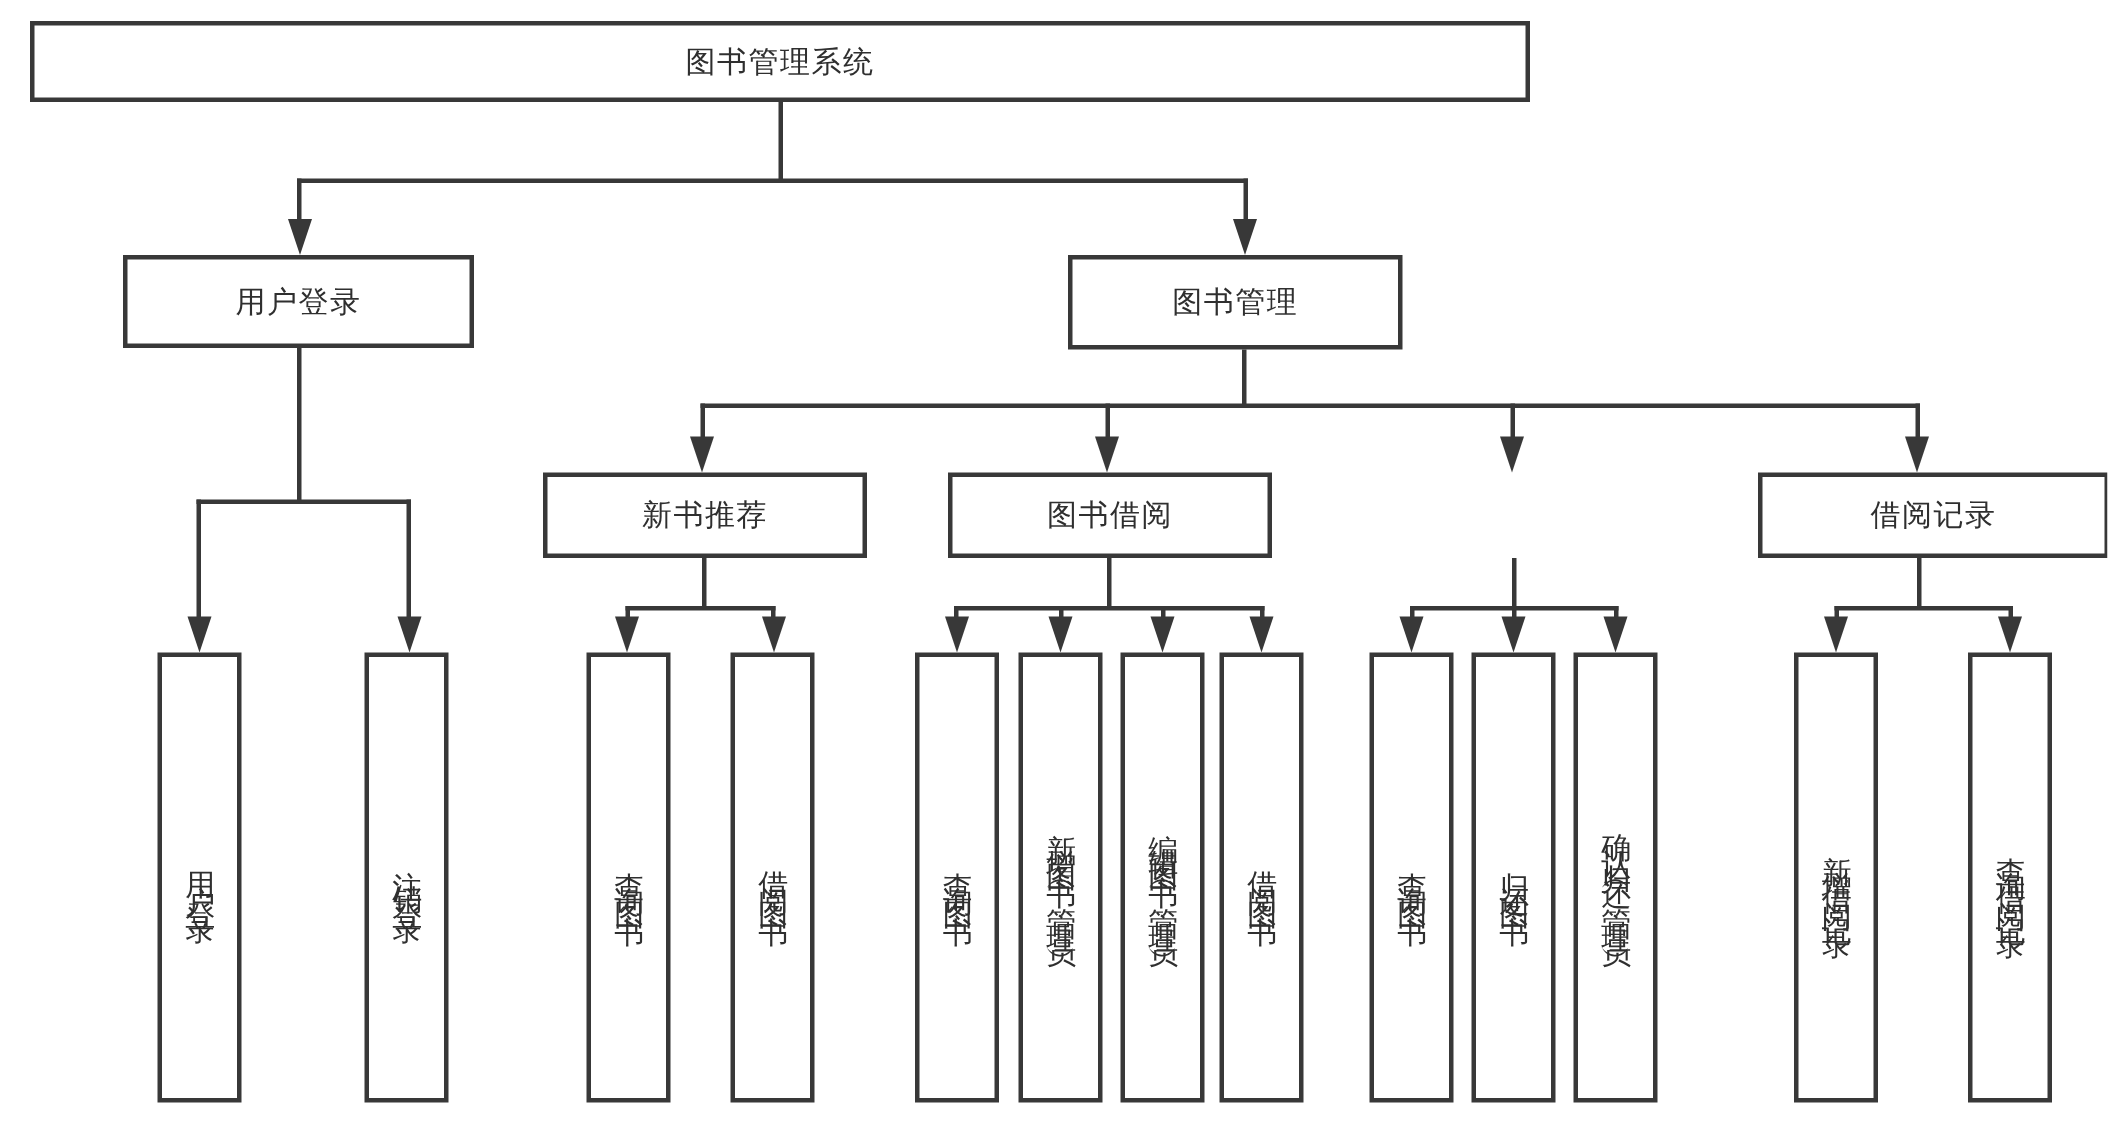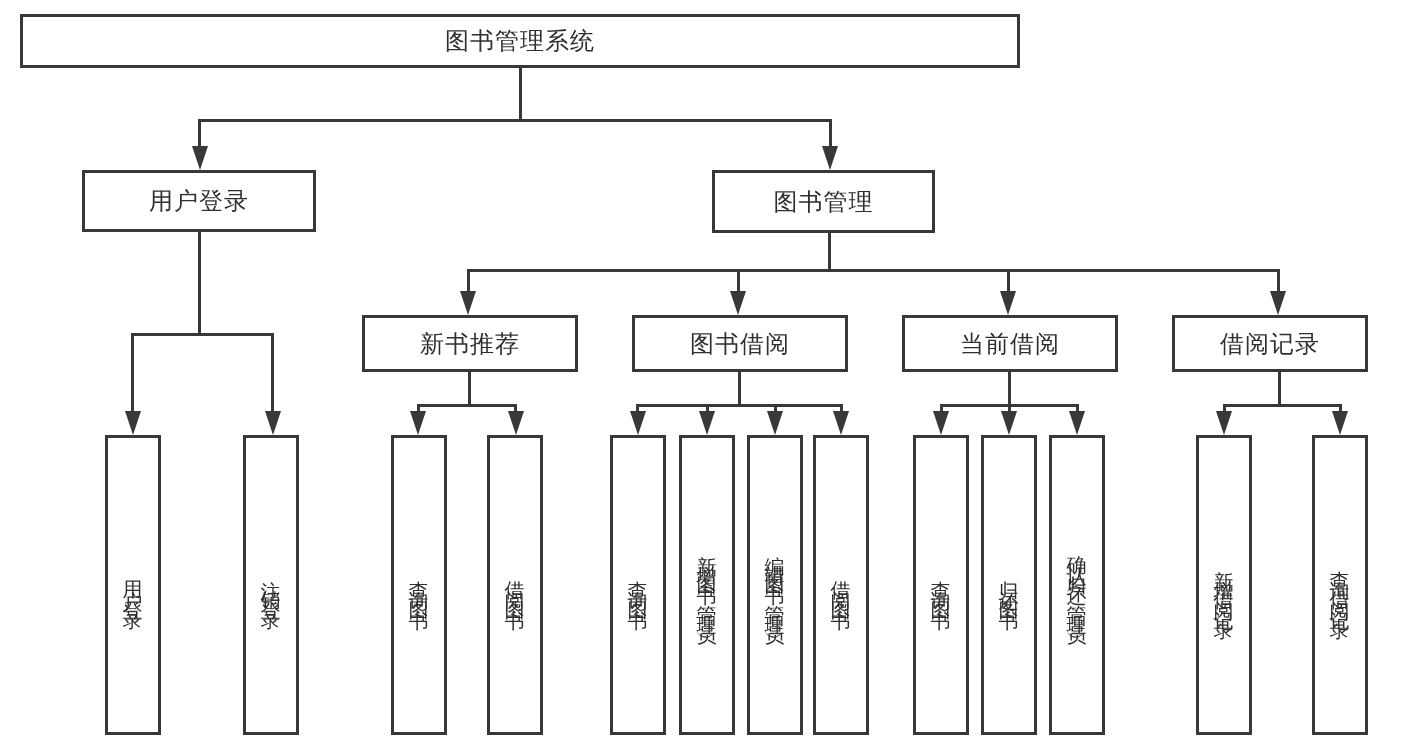--- a/index.html
+++ b/index.html
@@ -3,21 +3,21 @@
 <meta charset="utf-8">
 <style>
   html,body{margin:0;padding:0;background:#ffffff;}
   #canvas{
     position:relative;width:1405px;height:747px;background:#ffffff;
     font-family:"Liberation Sans","DejaVu Sans",sans-serif;overflow:hidden;
   }
   .hbox{
     position:absolute;box-sizing:border-box;border:3px solid #383838;background:#fff;
     display:flex;align-items:center;justify-content:center;
-    font-size:24px;color:#2f2f2f;letter-spacing:1px;white-space:nowrap;
+    font-size:20px;color:#2f2f2f;letter-spacing:1px;white-space:nowrap;
   }
   .leaf{
     position:absolute;top:435px;width:56px;height:300px;box-sizing:border-box;
     border:3px solid #383838;background:#fff;
     display:flex;align-items:center;justify-content:center;
   }
   .vtext{
     writing-mode:vertical-rl;text-orientation:mixed;
     font-size:20px;letter-spacing:10px;line-height:1.1;color:#2f2f2f;white-space:nowrap;
   }
@@ -72,24 +72,21 @@
   <div class="arrow" style="left:730px;top:291px;"></div>
   <div class="arrow" style="left:1000px;top:291px;"></div>
   <div class="arrow" style="left:1270px;top:291px;"></div>
 
   <div class="hbox" style="left:362px;top:315px;width:216px;height:57px;">
     <span>新书推荐</span>
   </div>
   <div class="hbox" style="left:632px;top:315px;width:216px;height:57px;">
     <span>图书借阅</span>
   </div>
-  <div class="hbox" style="left:902px;top:315px;width:216px;height:57px;">
-    <span>当前借阅</span>
-  </div>
-  <div class="hbox" style="left:1172px;top:315px;width:196px;height:57px;">
+  <div class="hbox" style="left:1172px;top:315px;width:234px;height:57px;">
     <span>借阅记录</span>
   </div>
 
   <div class="line" style="left:468px;top:372px;width:3px;height:34px;"></div>
   <div class="line" style="left:417px;top:404px;width:100px;height:3px;"></div>
   <div class="line" style="left:417px;top:404px;width:3px;height:10px;"></div>
   <div class="line" style="left:514px;top:404px;width:3px;height:10px;"></div>
   <div class="arrow" style="left:410px;top:411px;"></div>
   <div class="arrow" style="left:508px;top:411px;"></div>
 

